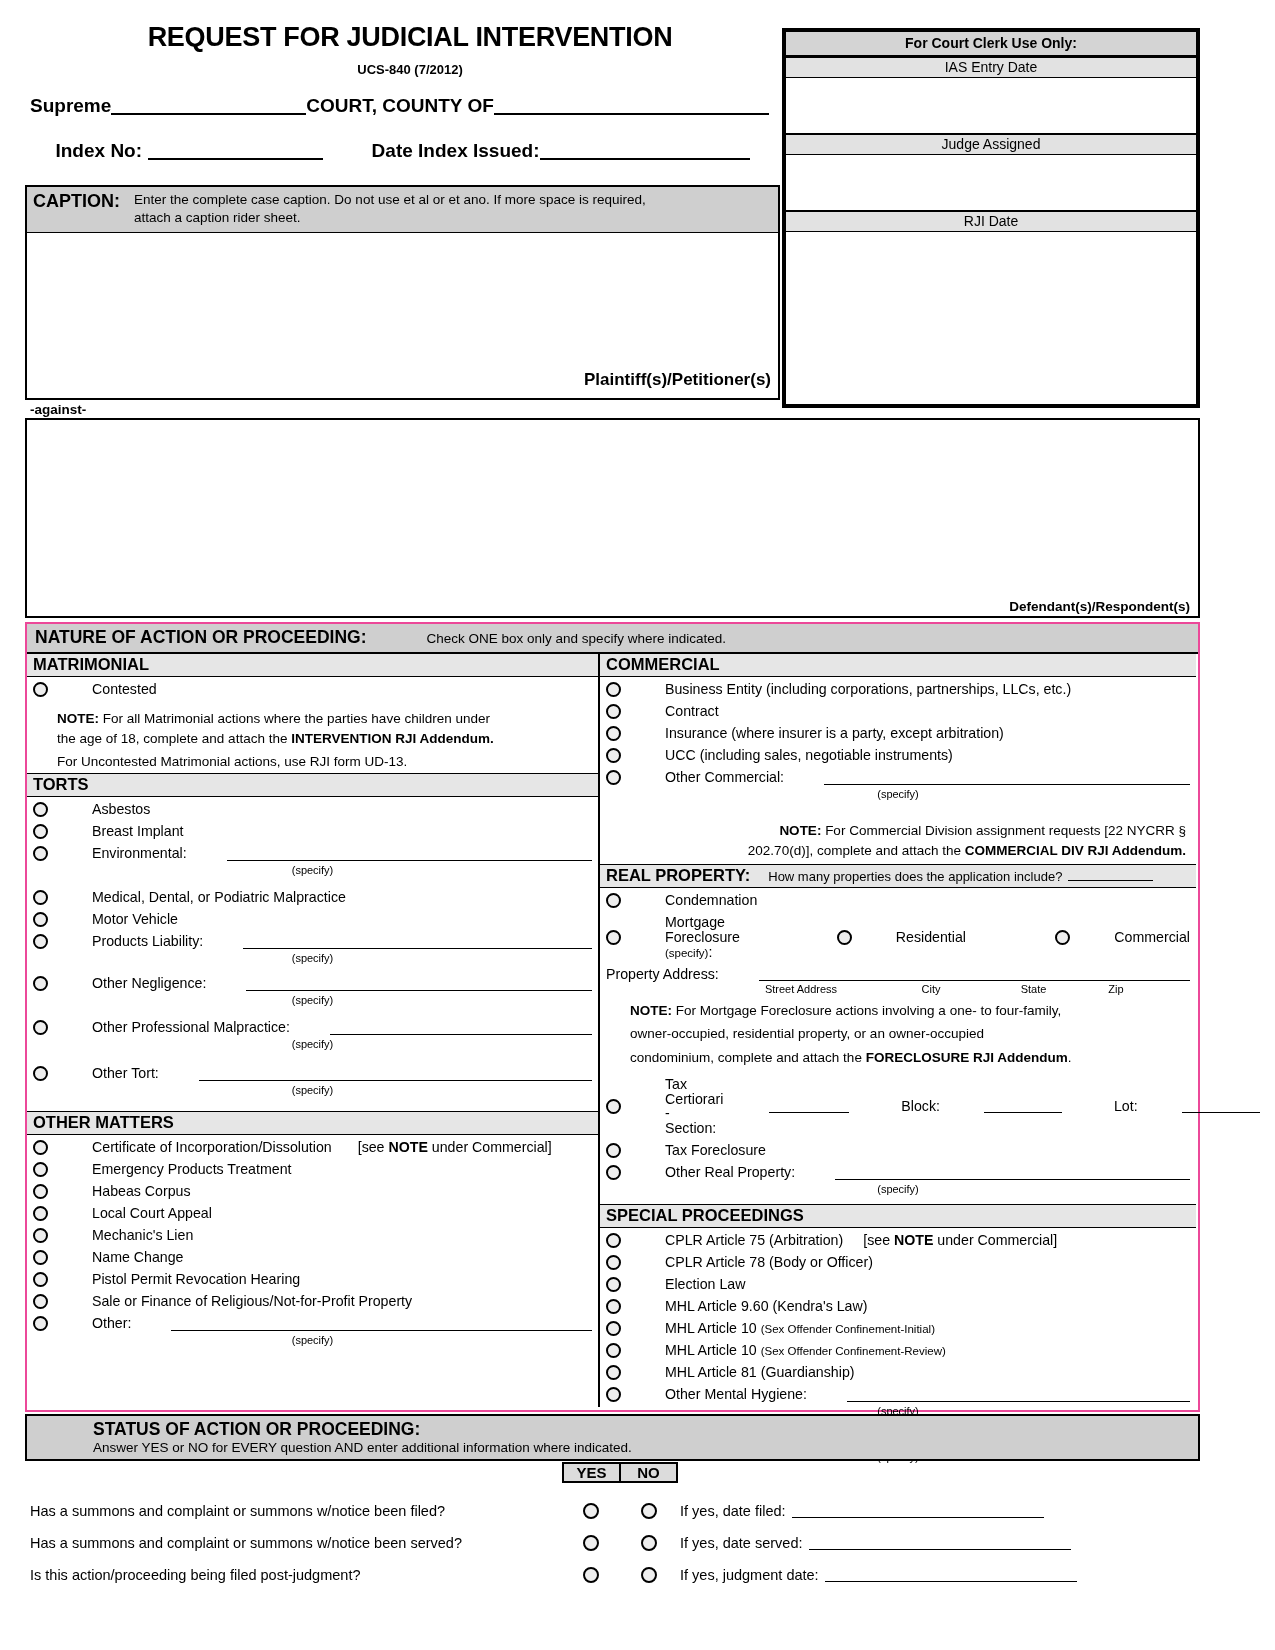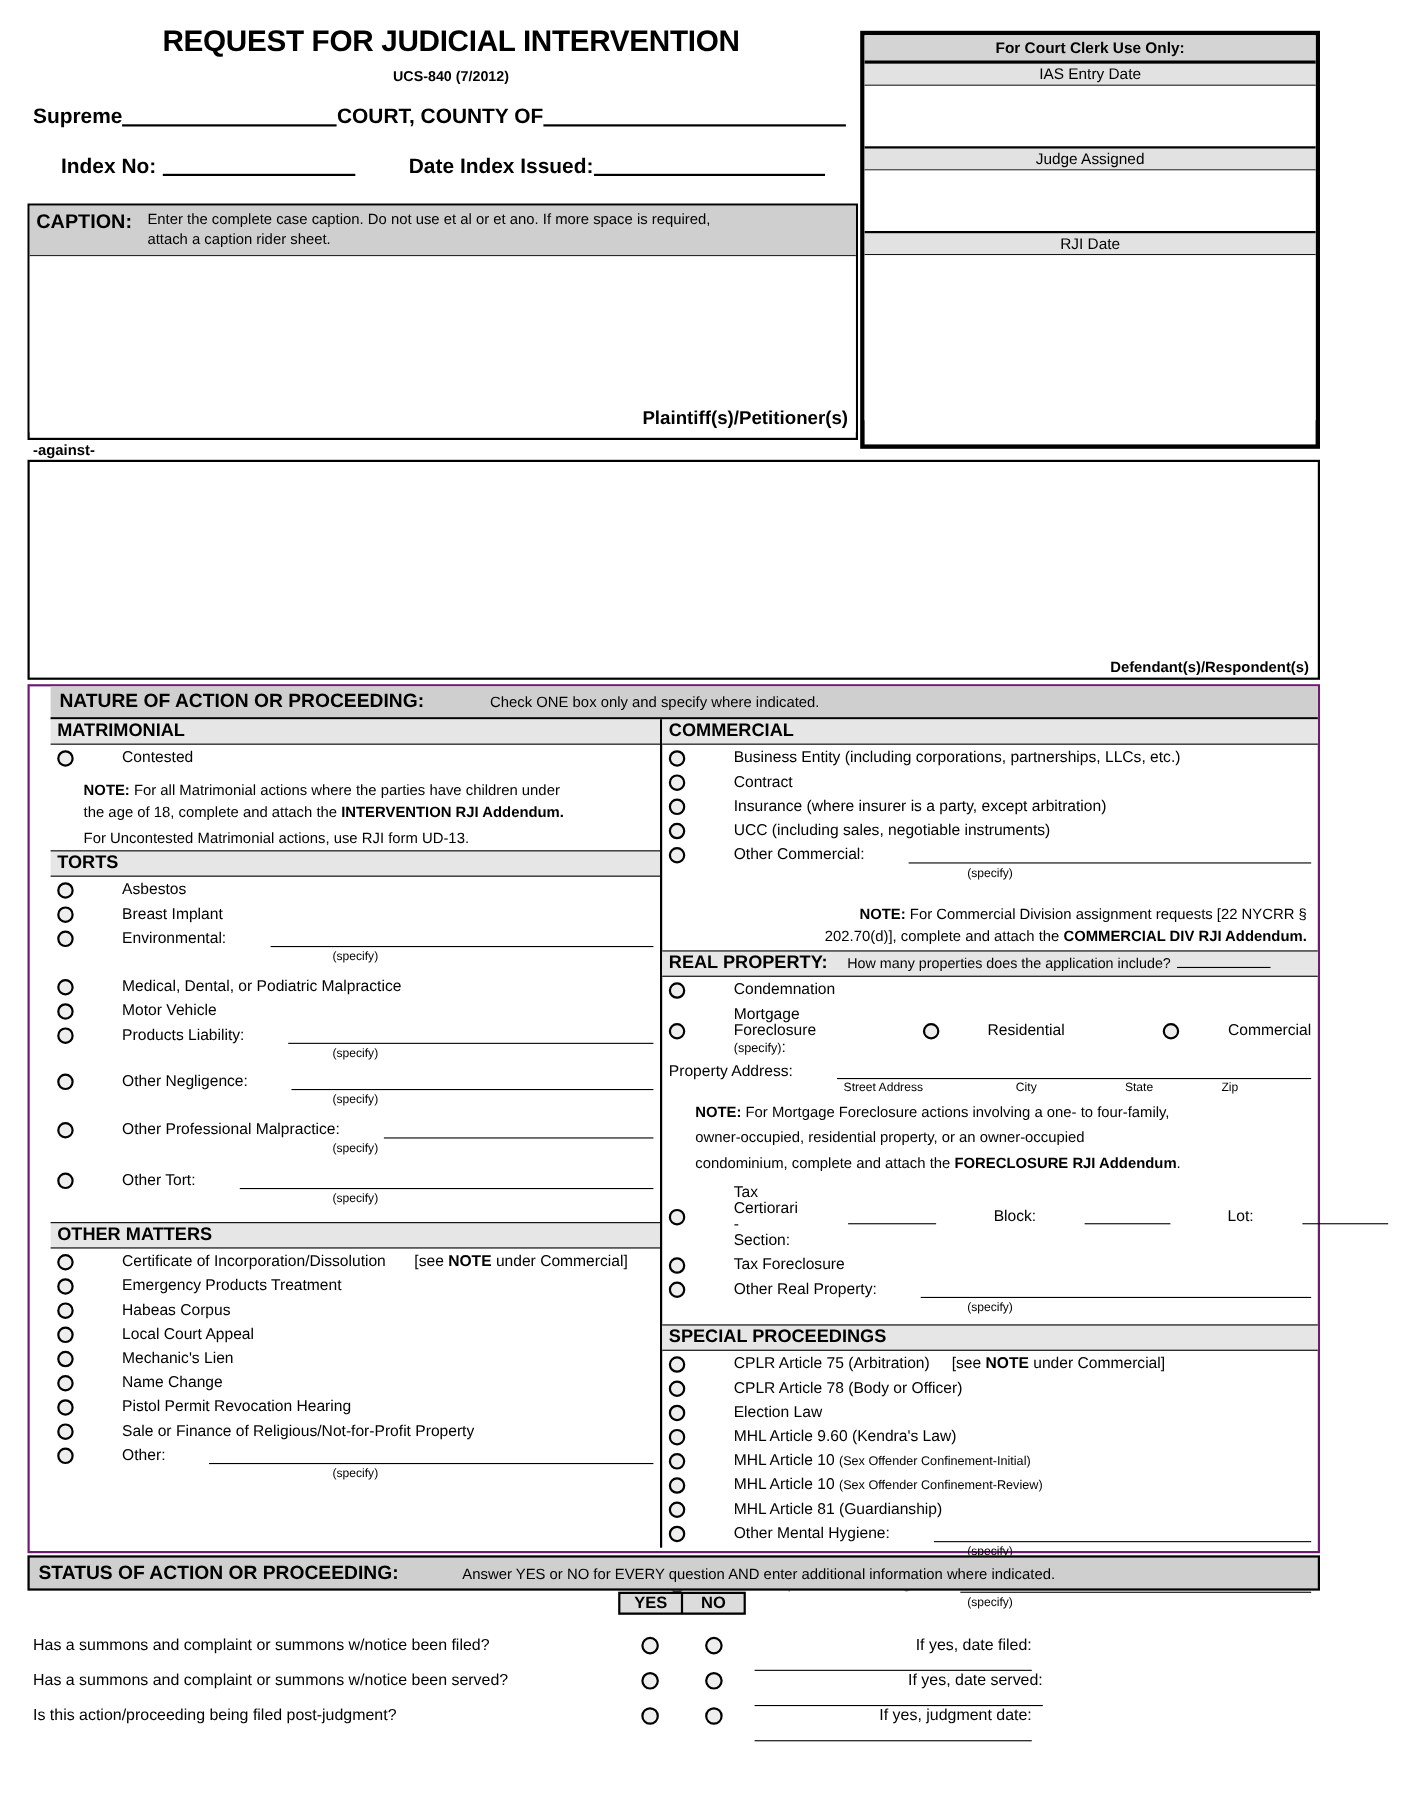--- a/index.html
+++ b/index.html
@@ -63,22 +63,21 @@
   .against { position:absolute; left:30px; top:402px; font-size:13.5px; font-weight:bold; }
   .def-box {
     position:absolute; left:25px; top:418px; width:1175px; height:200px;
     border:2px solid #000;
   }
   .def-lab { position:absolute; right:8px; bottom:2px; font-size:13.5px; font-weight:bold; }
 
   
   .nature {
     position:absolute; left:25px; top:622px; width:1175px; height:790px;
-    border:2px solid #701a75;
-    padding-left:19px;
+    border:2px solid #ec4899;
   }
   .band {
     background:#cfcfcf; border-bottom:2px solid #000;
     display:flex; align-items:baseline; padding:3px 0 4px 8px;
   }
   .band .b1 { font-size:17.5px; font-weight:bold; }
   .band .b2 { font-size:13.5px; margin-left:60px; }
 
   .cols { display:flex; height:753px; }
   .colL { width:573px; border-right:2px solid #000; position:relative; }
@@ -106,31 +105,31 @@
   .note b { font-weight:bold; }
   .noteTight { padding-left:34px;text-align:right; }
   .plain { font-size:13.5px; padding:2px 10px 4px 30px; }
 
   
   .status {
     position:absolute; left:25px; top:1414px; width:1175px;
   }
   .status-band {
     background:#cfcfcf; border:2px solid #000; border-bottom:2px solid #000;
-    display:flex; align-items:baseline; padding:3px 0 4px 8px;
+    display:flex; align-items:baseline; padding:3px 0 4px 8px;flex-direction:column;
   }
   .status-band .s1 { font-size:17.5px; font-weight:bold; }
   .status-band .s2 { font-size:13.5px; margin-left:58px; }
 
   .qrow { position:relative; height:32px; font-size:14.5px; }
   .qtext { position:absolute; left:5px; top:6px; }
   .qradio { position:absolute; top:6px; width:16px; height:16px; border:2.2px solid #000; border-radius:50%; background:#eee; }
   .qradio.yes { left:558px; }
   .qradio.no  { left:616px; }
-  .qafter { position:absolute; top:6px; left:655px; display:flex; align-items:flex-end;flex-direction:column; }
+  .qafter { position:absolute; top:6px; left:655px; display:flex; align-items:flex-start; }
   .qafter .ln { display:inline-block; border-bottom:1.4px solid #000; height:15px; margin-left:6px; }
 </style>
 </head>
 <body>
 
 <div class="page">
 
   <div class="hdr">
     <div class="title">REQUEST FOR JUDICIAL INTERVENTION</div>
     <div class="subtitle">UCS-840   (7/2012)</div>

